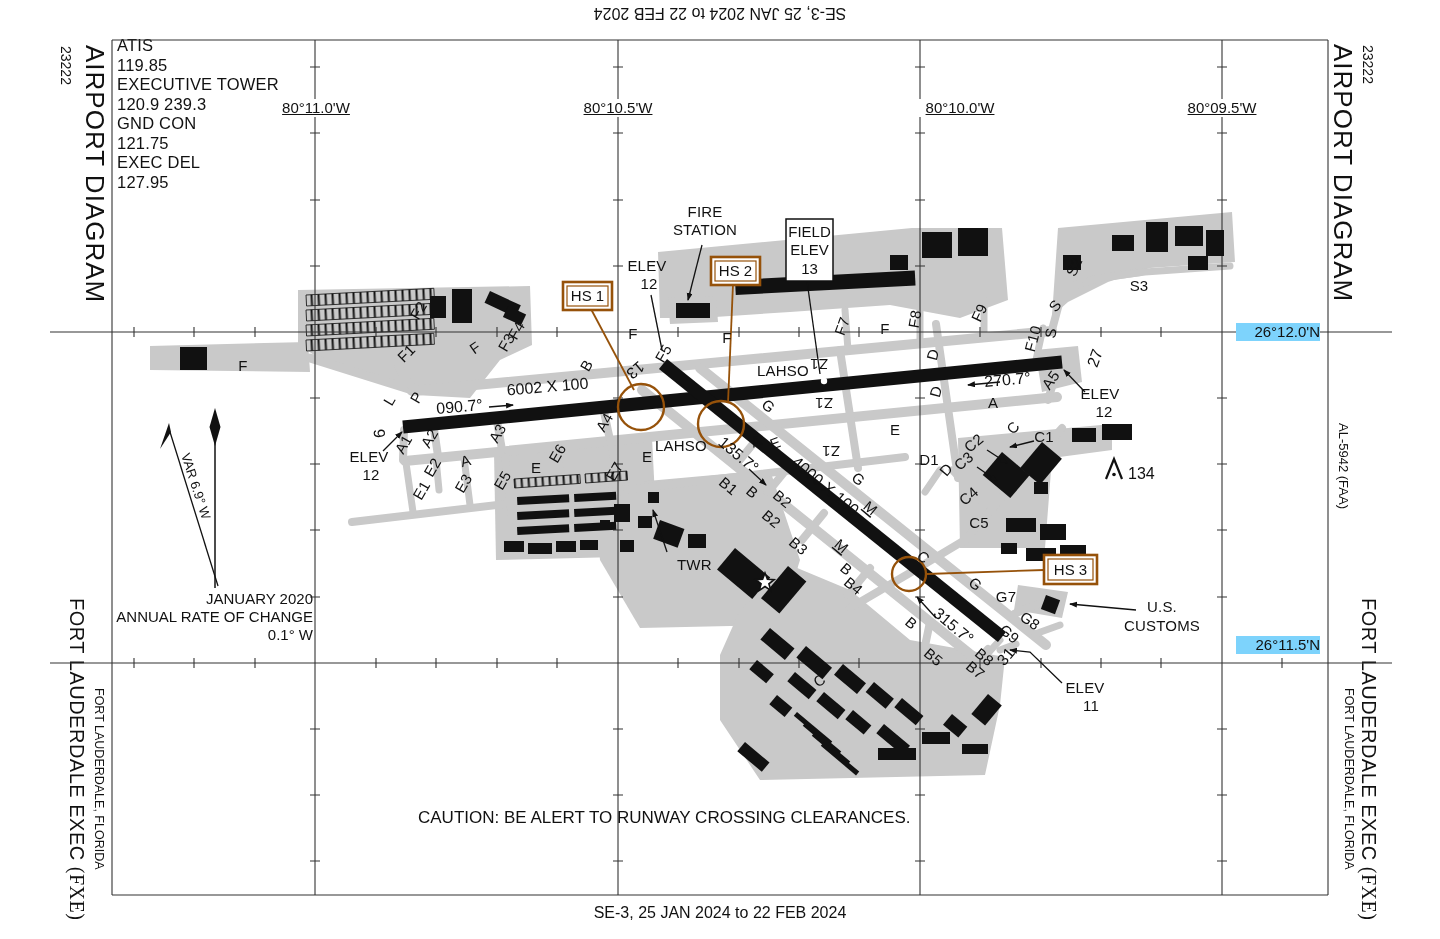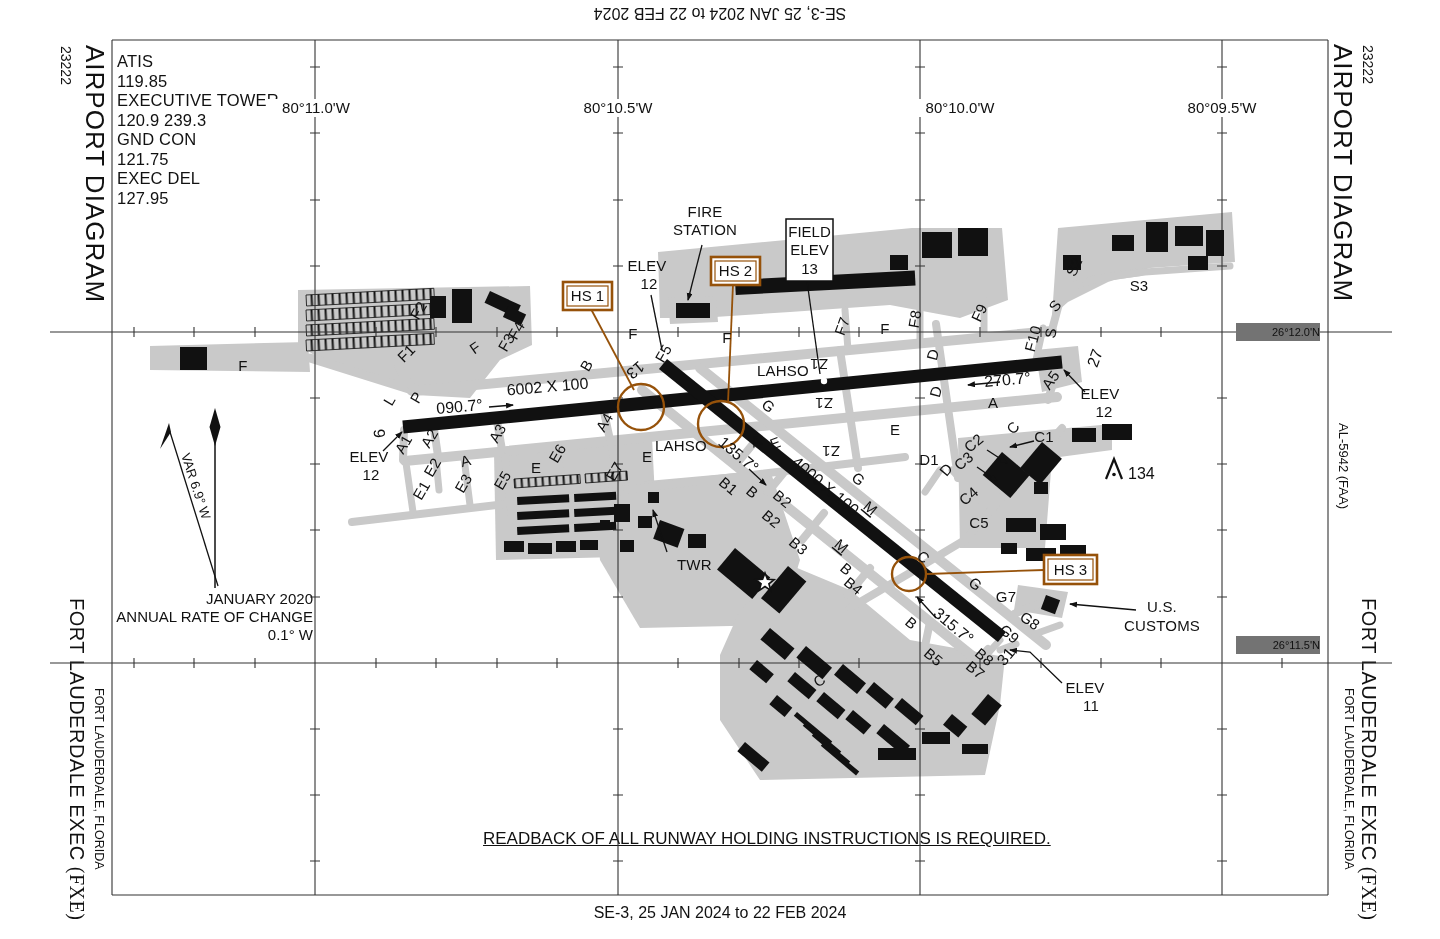--- a/index.html
+++ b/index.html
@@ -13,23 +13,23 @@
   .hscirc{stroke:#96520a;stroke-width:2.4;fill:none;}
   .lead{stroke:#111;stroke-width:1.3;fill:none;}
   .abs{position:absolute;}
   .vert{position:absolute;transform-origin:0 0;transform:rotate(90deg);white-space:nowrap;}
   .mtitle{font-size:26px;letter-spacing:1px;}
   .medition{font-size:14px;}
   .mname{font-size:20px;letter-spacing:.5px;}
   .mname .serif{font-family:"Liberation Serif",serif;}
   .mcity{font-size:12.5px;}
   .mref{font-size:13px;}
-  .comms{left:117px;top:52px;font-size:16.5px;line-height:19.5px;letter-spacing:.2px;}
-  .lonlab{top:99px;width:96px;text-align:center;font-size:15px;background:#fff;height:18px;line-height:18px;}
-  .latlab{left:1236px;width:84px;text-align:right;font-size:11px;background:#737373;height:18px;line-height:18px;}
+  .comms{left:117px;top:36px;font-size:16.5px;line-height:19.5px;letter-spacing:.2px;}
+  .lonlab{top:99px;width:96px;text-align:center;font-size:15px;background:#fff;height:18px;line-height:18px;text-decoration:underline;}
+  .latlab{left:1236px;width:84px;text-align:right;font-size:15px;background:#7dd3fc;height:18px;line-height:18px;}
   .janblock{left:107px;top:590px;width:206px;text-align:right;font-size:15px;line-height:18px;}
   .rwyinfo{left:390px;top:636px;font-size:16.5px;line-height:21px;}
   .rwyinfo .ind{padding-left:42px;}
   .caution1{left:418px;top:808px;font-size:17px;}
   .caution2{left:483px;top:829px;font-size:17px;text-decoration:underline;}
   .plate-top{left:0;top:4px;width:1440px;text-align:center;font-size:16px;transform:rotate(180deg);}
   .plate-bottom{left:0;top:904px;width:1440px;text-align:center;font-size:16px;}
 </style>
 </head>
 <body>
@@ -61,21 +61,21 @@
     <div>127.95</div>
   </div>
 
   <div class="abs janblock">
     <div>JANUARY 2020</div>
     <div>ANNUAL RATE OF CHANGE</div>
     <div>0.1° W</div>
   </div>
 
 
-  <div class="abs caution2">READBACK OF ALL RUNWAY HOLDING INSTRUCTIONS IS REQUIRED.</div>
+  <div class="abs caution1">CAUTION: BE ALERT TO RUNWAY CROSSING CLEARANCES.</div>
 
   <svg class="abs" style="left:0;top:0" width="1440" height="939" viewBox="0 0 1440 939">
     <defs>
       <marker id="ah" markerWidth="9" markerHeight="8" refX="7" refY="3" orient="auto" markerUnits="userSpaceOnUse">
         <path d="M0,0 L8,3 L0,6 z" fill="#111"></path>
       </marker>
       <pattern id="hatch" patternUnits="userSpaceOnUse" width="7" height="12">
         <rect width="7" height="12" fill="#c9c9c9"></rect>
         <path d="M3.5,0 V12" stroke="#111" stroke-width="2"></path>
       </pattern>

